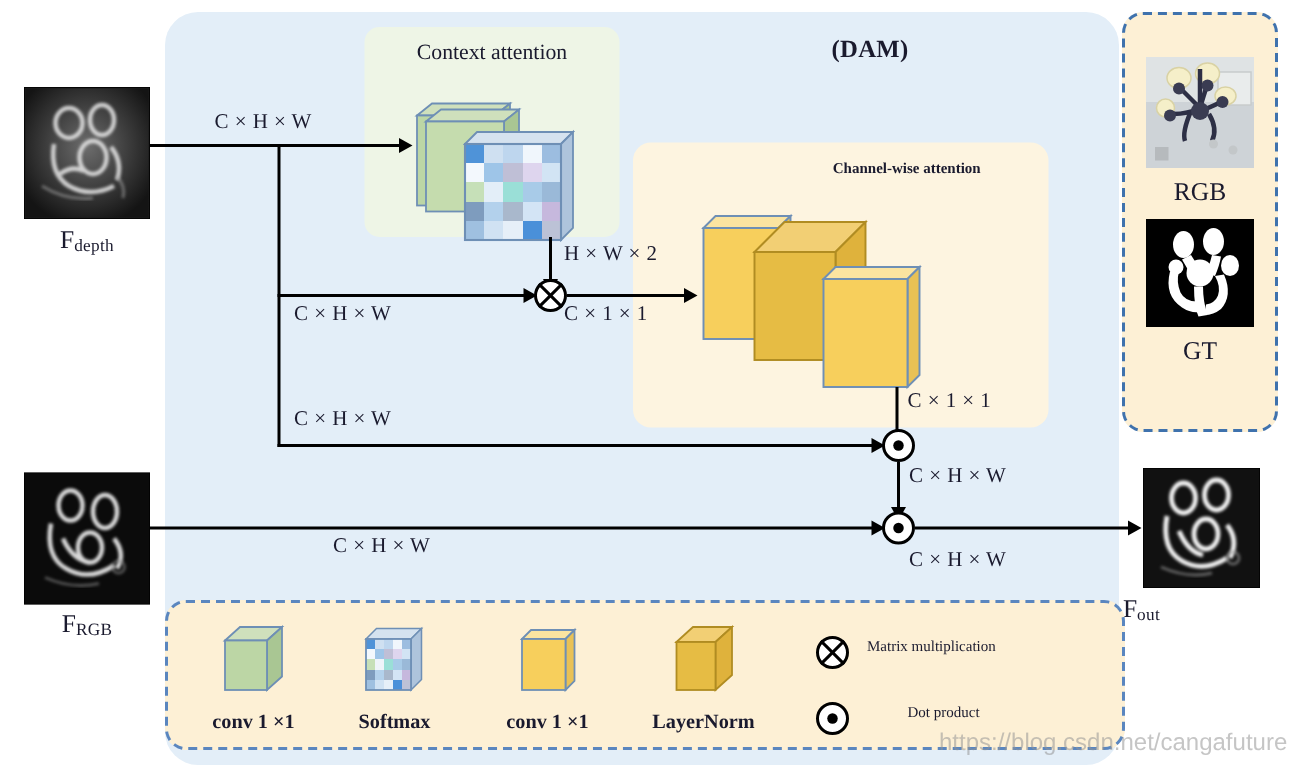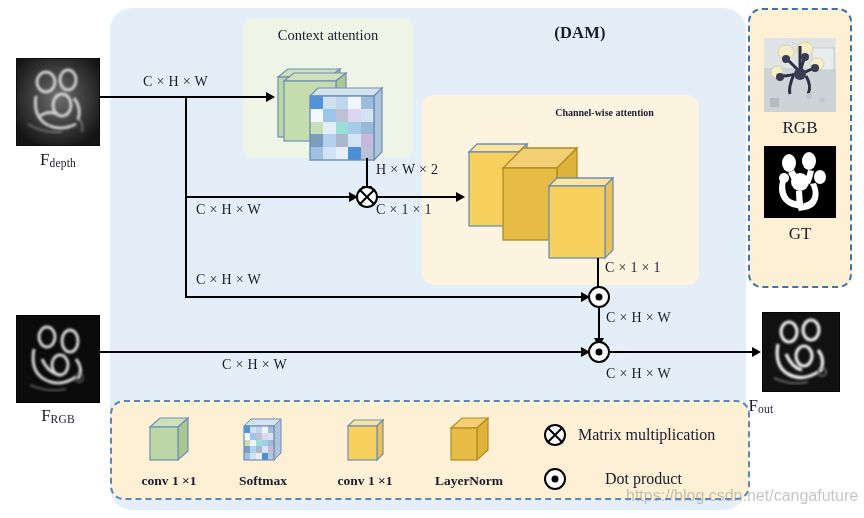--- a/index.html
+++ b/index.html
@@ -73,21 +73,21 @@
   .legend-label {
     font-size: 13.5px;
     white-space: nowrap;
     position: absolute;
     top: 58px;
     left: 50%;
     transform: translateX(-50%);
     font-weight: bold;
   }
   .legend-sym-label {
-    font-size: 16px;
+    font-size: 10px;
     white-space: nowrap;
     position: absolute;
   }
 
   
   #right-panel {
     left: 748px; top: 8px;
     width: 104px; height: 280px;
     background: #fdf0d5;
     border: 2px dashed #3f72ad;

